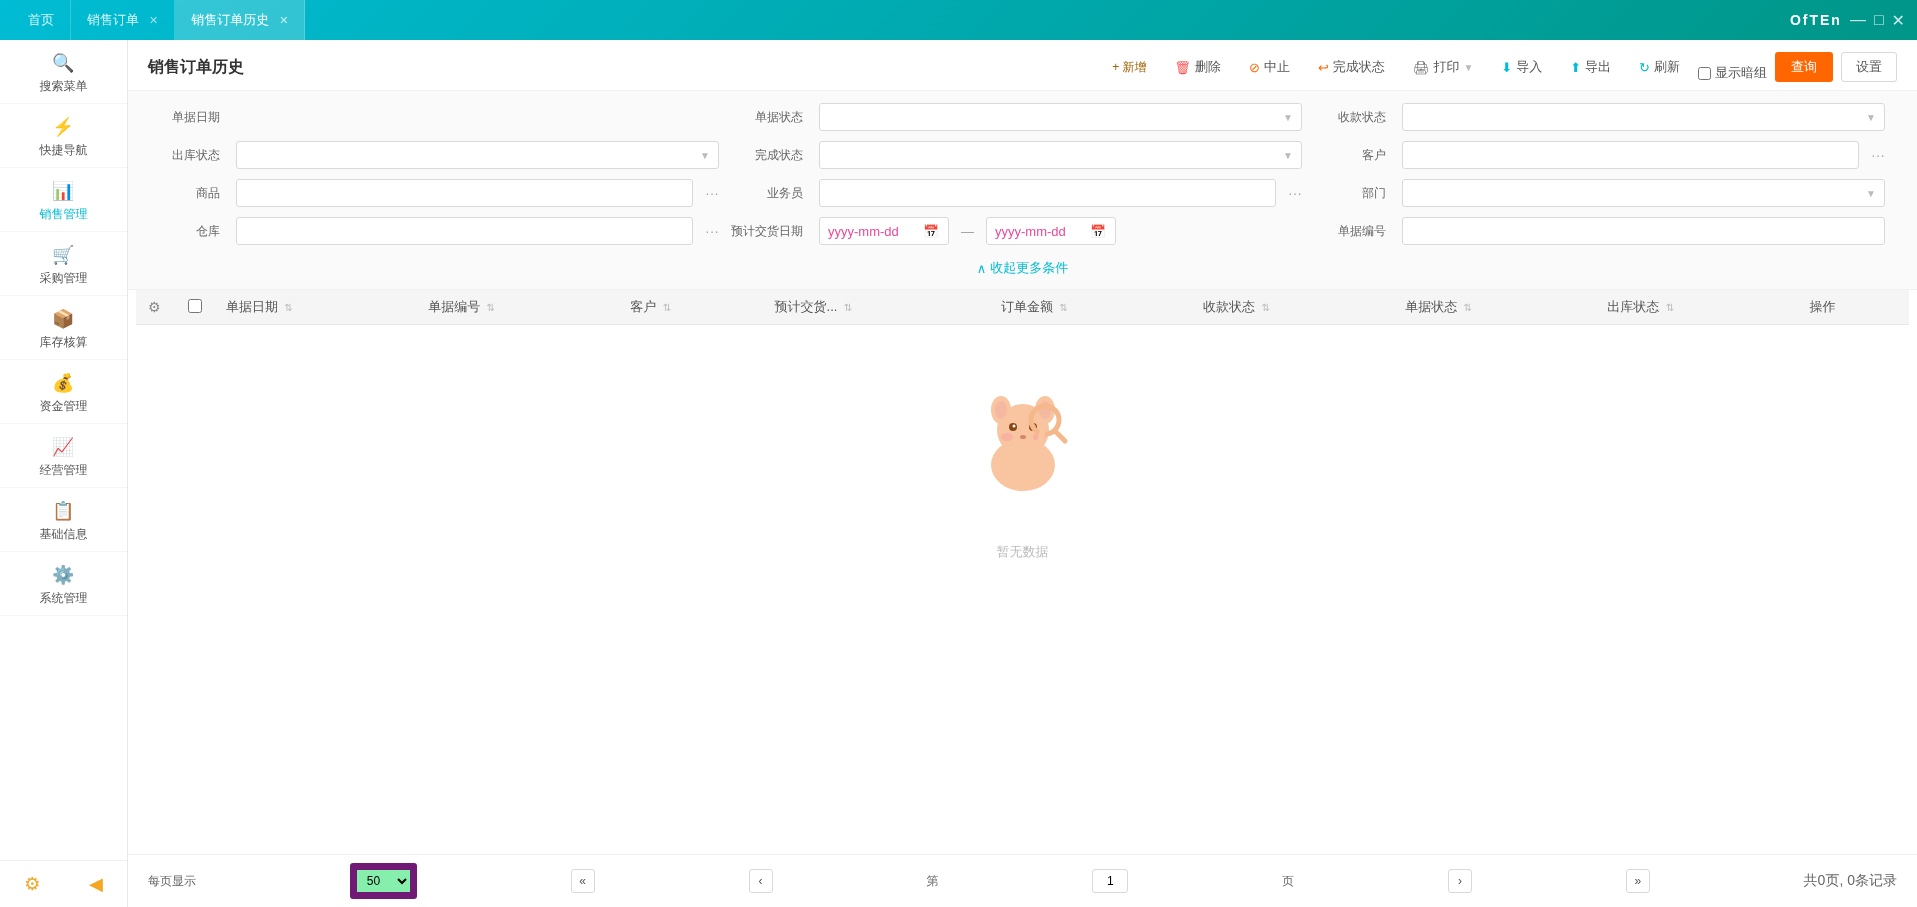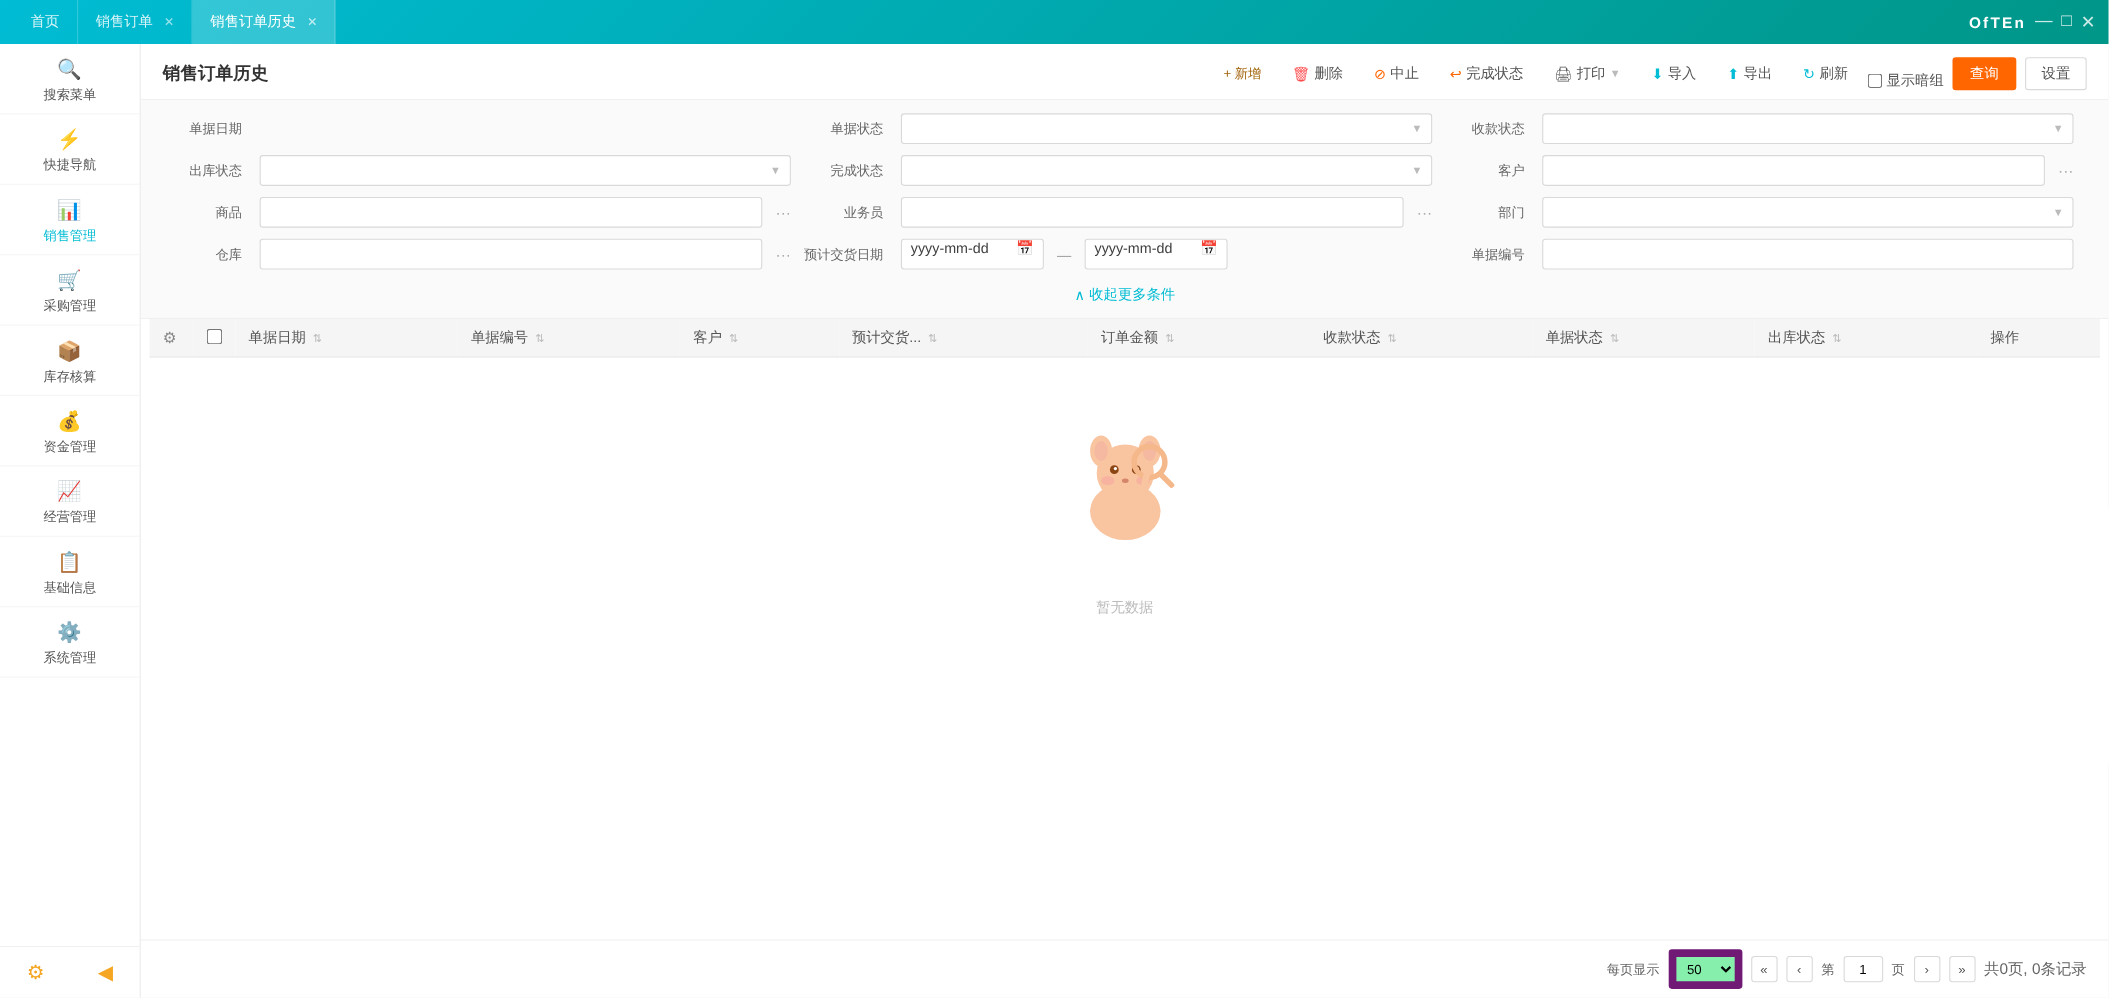--- a/index.html
+++ b/index.html
@@ -251,23 +251,23 @@
       justify-content: center;
       gap: 4px;
     }
     .date-input-box {
       height: 28px;
       border: 1px solid #d9d9d9;
       border-radius: 3px;
       padding: 0 8px;
       background: #fff;
       display: flex;
-      align-items: flex-start;
+      align-items: center;
       gap: 4px;
-      color: #404040;
+      color: #ec4899;
       font-size: 12px;
       width: 130px;
     }
     .date-range-sep {
       color: #999;
       padding: 0 4px;
     }
     .filter-section {
       flex: 1;
       display: flex;
@@ -313,21 +313,21 @@
     .empty-text {
       color: #bbb;
       font-size: 13px;
       margin-top: 48px;
     }
 
     
     .page-footer {
       display: flex;
       align-items: center;
-      justify-content: flex-end;
+      justify-content: space-between;
       padding: 8px 20px;
       border-top: 1px solid #f0f0f0;
       gap: 8px;
     }
     .per-page-label { color: #666; font-size: 12px; }
     .per-page-select {
       border: 7px solid #701a75;
       border-radius: 3px;
       padding: 3px 6px;
       font-size: 12px;

